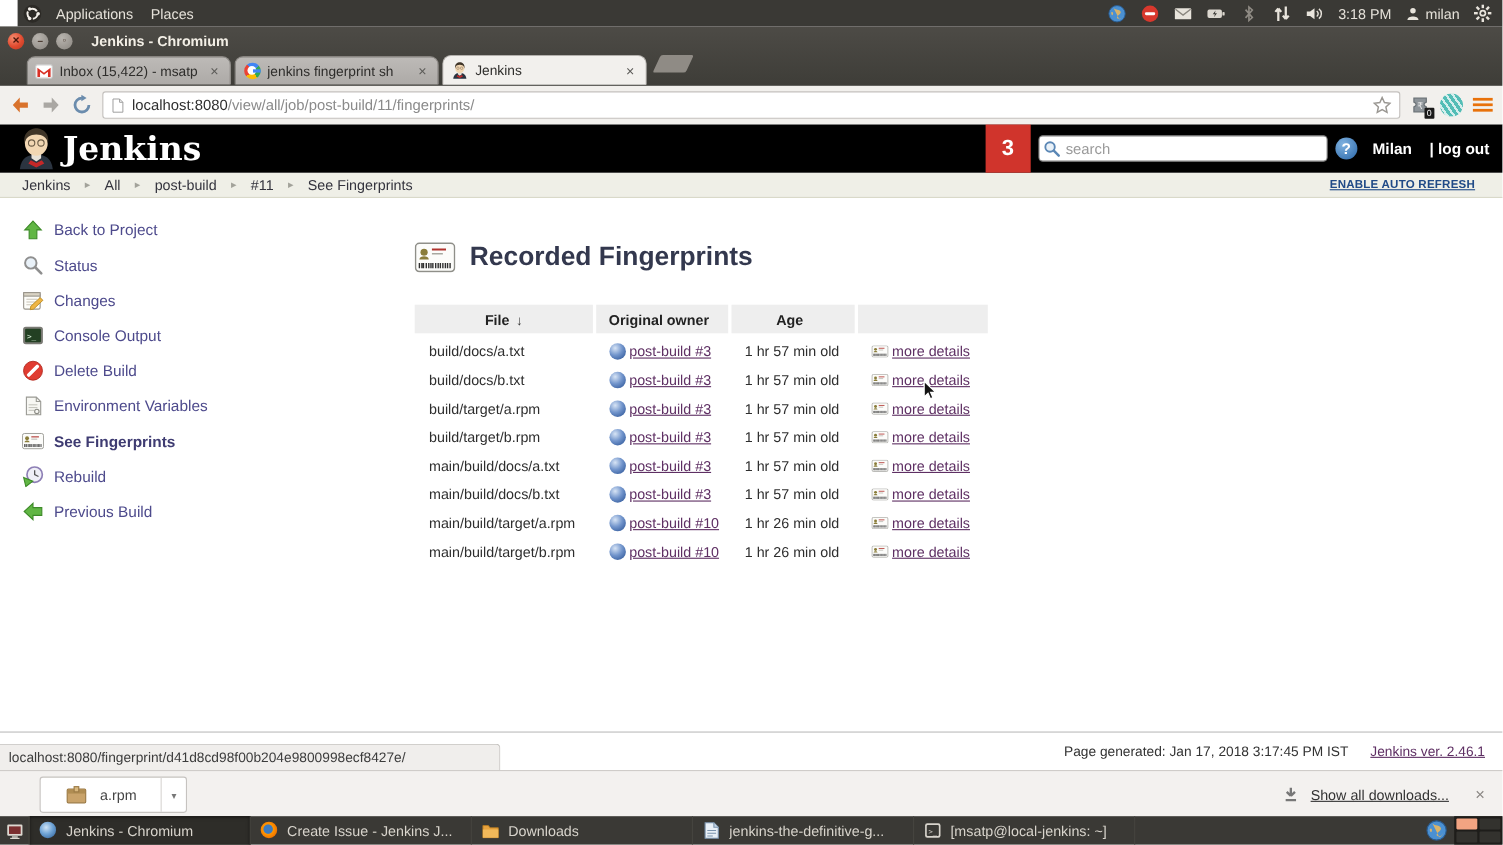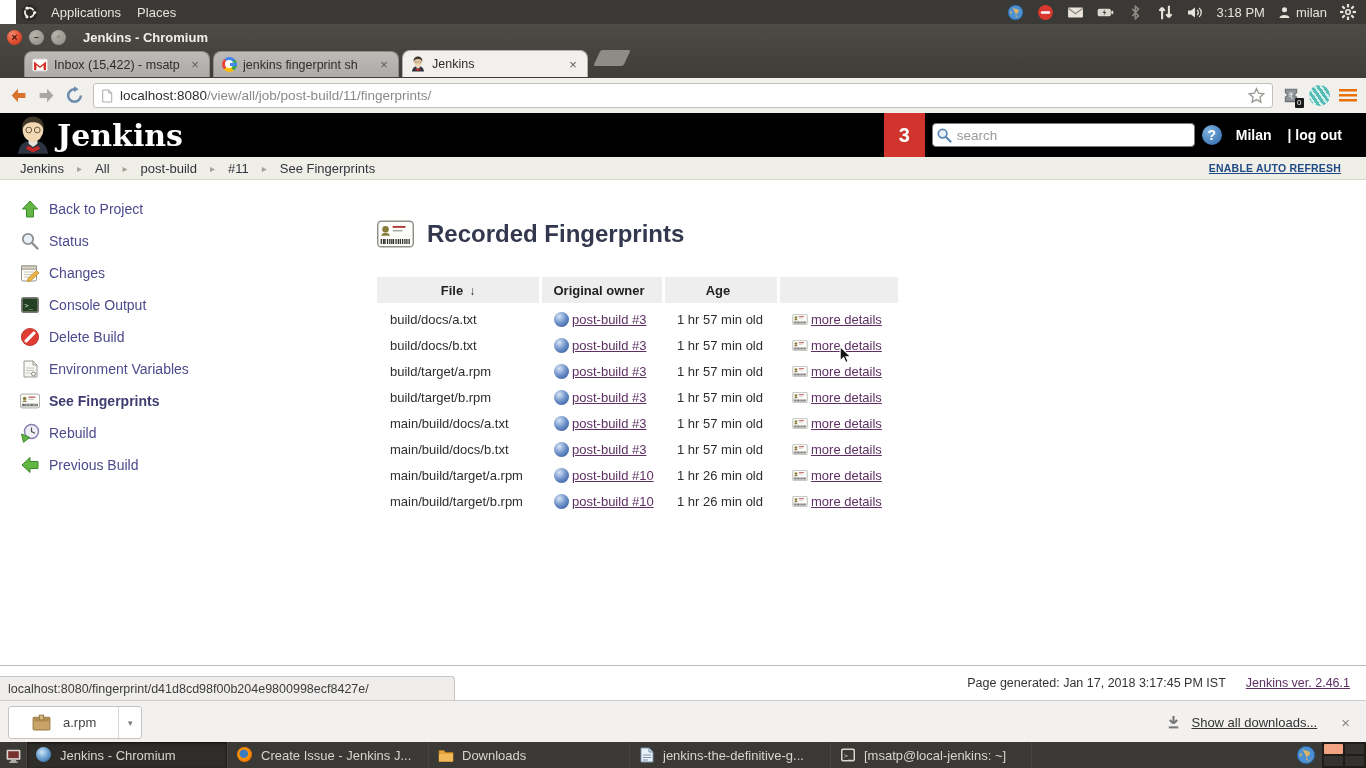--- a/index.html
+++ b/index.html
@@ -84,21 +84,21 @@
     font-size:20px; display:flex; align-items:center; justify-content:center; }
   .jsearch { position:relative; margin:0 7px; }
   .jsearch input { width:263px; height:24px; border:1px solid #7d7d7d; border-radius:4px;
     padding:0 6px 0 24px; font-size:13.5px; font-family:inherit; color:#333; background:#fff; }
   .jsearch input::placeholder { color:#9a9a9a; }
   .jsearch .mag { position:absolute; left:4px; top:4px; width:16px; height:16px; }
   .help-ic { width:20px; height:20px; border-radius:50%; color:#fff; font-weight:bold;
     background:radial-gradient(circle at 35% 30%, #7fb2e0, #2a66a8); font-size:14px;
     display:flex; align-items:center; justify-content:center; margin-right:14px; }
   .juser { color:#fff; font-weight:bold; font-size:14px; margin-right:16px; }
-  .jlogout { color:#fff; font-weight:bold; font-size:14px; margin-right:24px; }
+  .jlogout { color:#fff; font-weight:bold; font-size:14px; margin-right:12px; }
 
   
   .jcrumb { position:absolute; top:157px; left:0; right:0; height:23px; background:#efefe7;
     border-bottom:1px solid #d9d9c9; display:flex; align-items:center; font-size:13px;
     color:#33333d; padding-left:20px; z-index:29; }
   .crumbs { display:flex; align-items:center; }
   .crumb-wrap { display:flex; align-items:center; }
   .crumb { color:#33333d; text-decoration:none; }
   .crumb-wrap:not(:last-child)::after { content:"\25b8"; color:#a2a29a; font-size:10px; margin:0 13px; }
   .auto-refresh { margin-left:auto; padding-right:25px; font-size:10.5px; font-weight:bold;
@@ -140,21 +140,21 @@
     font-size:12.5px; color:#333; }
   .jver { color:#5e2f63; text-decoration:underline; }
 
   .status-bubble { position:absolute; left:0; bottom:0; height:24px; width:455px;
     background:#f0eeec; border:1px solid #c6c3c0; border-left:none; border-bottom:none;
     border-top-right-radius:4px; display:flex; align-items:center; padding-left:8px;
     font-size:12.5px; color:#3c3c3c; z-index:12; }
 
   
   .downloads { position:absolute; top:700px; left:0; right:0; height:44px; background:#f3f1ef;
-    border-top:1px solid #cfccc9; display:flex; align-items:center; z-index:20; }
+    border-top:1px solid #cfccc9; display:flex; align-items:center; z-index:20;padding-left:28px; }
   .dl-chip { margin-left:8px; height:33px; background:#fff; border:1px solid #c6c3c0;
     border-radius:3px; display:flex; align-items:stretch; }
   .dl-main { display:flex; align-items:center; gap:11px; padding:0 22px; }
   .pkg-ic { width:21px; height:21px; }
   .dl-name { font-size:13px; color:#444; }
   .dl-caret { width:23px; border-left:1px solid #d8d5d2; display:flex; align-items:center;
     justify-content:center; color:#777; font-size:9px; }
   .dl-caret::after { content:"\25be"; }
   .dl-right { margin-left:auto; display:flex; align-items:center; gap:10px; padding-right:16px; }
   .dl-arrow { width:15px; height:15px; }

